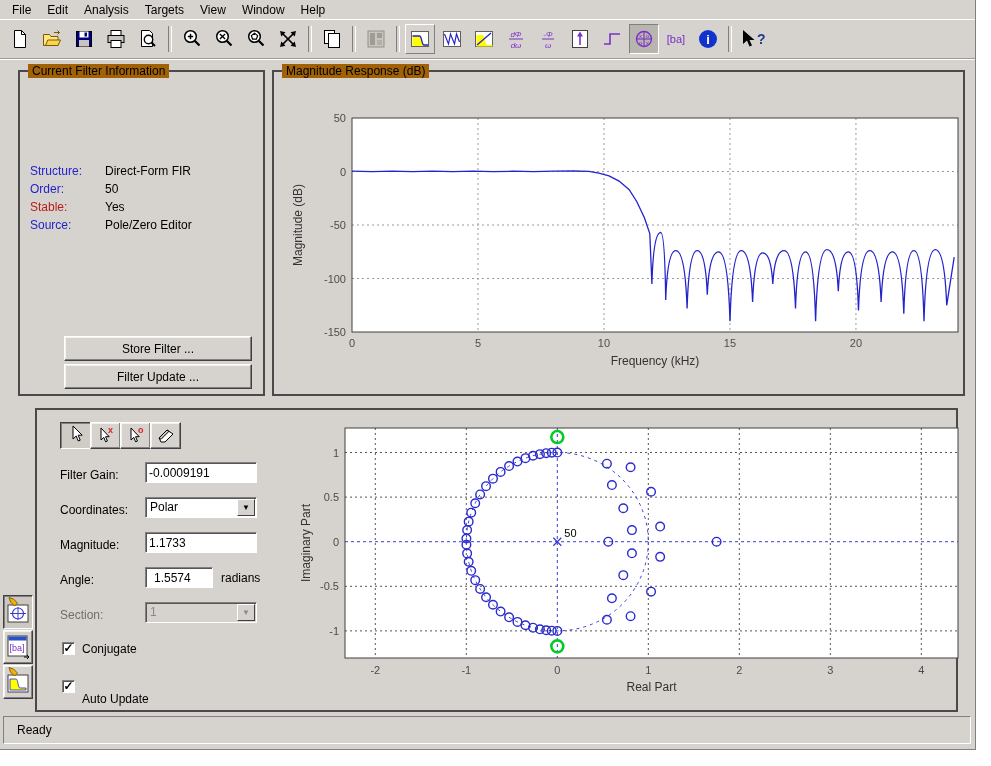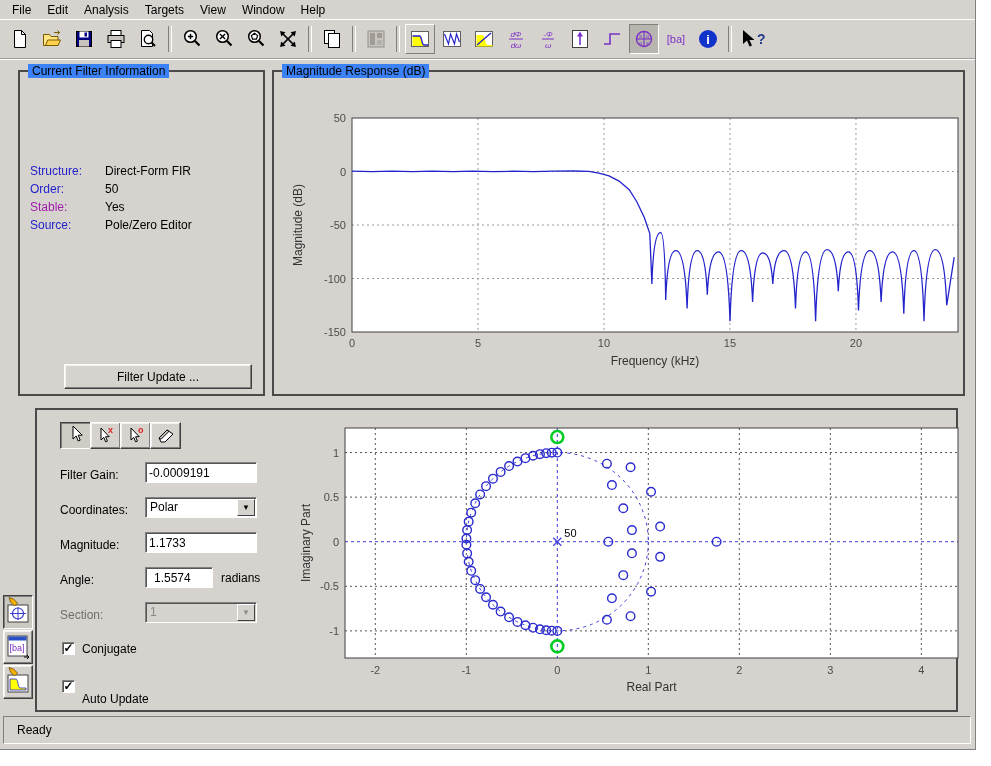--- a/index.html
+++ b/index.html
@@ -12,21 +12,21 @@
   
   #toolbar{position:absolute;left:0;top:19px;width:100%;height:39px;display:flex;align-items:center;padding-left:4px;box-sizing:border-box;
            border-top:1px solid #fff;box-shadow:0 1px 0 #9a9a9a, 0 2px 0 #ffffff;}
   .tb-btn{width:28px;height:28px;display:flex;align-items:center;justify-content:center;margin:8px 1px;border:1px solid transparent;}
   .tb-btn.outlined{border-color:#fff #808080 #808080 #fff;}
   .tb-btn.pressed{border-color:#808080 #fff #fff #808080;background:#b8b4ae;}
   .tb-btn.disabled{opacity:0.9;}
   .tb-sep{width:2px;height:26px;margin:0 4px;border-left:1px solid #808080;border-right:1px solid #fff;}
   
   .groupbox{position:absolute;border:2px solid #4a4a4a;background:#d6d3ce;box-sizing:border-box;}
-  .groupbox .gb-title{position:absolute;top:-8px;left:8px;background:#3b82f6;padding:0 4px;white-space:nowrap;}
+  .groupbox .gb-title{position:absolute;top:-8px;left:8px;background:#a16207;padding:0 4px;white-space:nowrap;}
   
   .btn95{position:absolute;background:#d6d3ce;border:1px solid;border-color:#fff #404040 #404040 #fff;
          box-shadow:inset -1px -1px 0 #808080, inset 1px 1px 0 #f4f2ee;display:flex;align-items:center;justify-content:center;cursor:default;}
   input.fld{position:absolute;background:#fff;border:1px solid;border-color:#808080 #fff #fff #808080;
          box-shadow:inset 1px 1px 0 #555;box-sizing:border-box;font-family:"Liberation Sans",sans-serif;font-size:12px;padding:2px 3px;}
   .dd{position:absolute;background:#fff;border:1px solid;border-color:#808080 #fff #fff #808080;box-shadow:inset 1px 1px 0 #555;box-sizing:border-box;}
   .dd .dd-val{position:absolute;left:4px;top:2px;}
   .dd .dd-arrow{position:absolute;right:1px;top:1px;bottom:1px;width:16px;background:#d6d3ce;border:1px solid;border-color:#fff #404040 #404040 #fff;
          display:flex;align-items:center;justify-content:center;font-size:8px;color:#000;}
   .dd.disabled{background:#d6d3ce;}
@@ -271,23 +271,26 @@
           </svg>
         </span>
       </div>
     </div>
 
   <div class="groupbox" style="left:18px;top:70px;width:247px;height:326px;">
     <span class="gb-title">Current Filter Information</span>
     <div id="fi-rows" style="position:absolute;left:10px;top:92px;">
         <div style="height: 18px; white-space: nowrap;"><span style="color: rgb(34, 34, 204); display: inline-block; width: 75px;">Structure:</span><span>Direct-Form FIR</span></div>
         <div style="height: 18px; white-space: nowrap;"><span style="color: rgb(34, 34, 204); display: inline-block; width: 75px;">Order:</span><span>50</span></div>
-        <div style="height: 18px; white-space: nowrap;"><span style="color: #a21caf; display: inline-block; width: 75px;">Stable:</span><span>Yes</span></div>
+        <div style="height: 18px; white-space: nowrap;"><span style="color: #b91c1c; display: inline-block; width: 75px;">Stable:</span><span>Yes</span></div>
         <div style="height: 18px; white-space: nowrap;"><span style="color: rgb(34, 34, 204); display: inline-block; width: 75px;">Source:</span><span>Pole/Zero Editor</span></div>
       </div>
+    <div class="btn95" style="left:44px;top:264px;width:186px;height:23px;">
+      <span>Store Filter ...</span>
+    </div>
     <div class="btn95" style="left:44px;top:292px;width:186px;height:23px;">
       <span>Filter Update ...</span>
     </div>
   </div>
 
   <div class="groupbox" style="left:272px;top:70px;width:693px;height:326px;">
     <span class="gb-title">Magnitude Response (dB)</span>
   </div>
   <svg id="mag-chart" style="position:absolute;left:272px;top:70px;" width="693" height="320">
       <rect x="80" y="48" width="606" height="214" fill="#fff"></rect>

